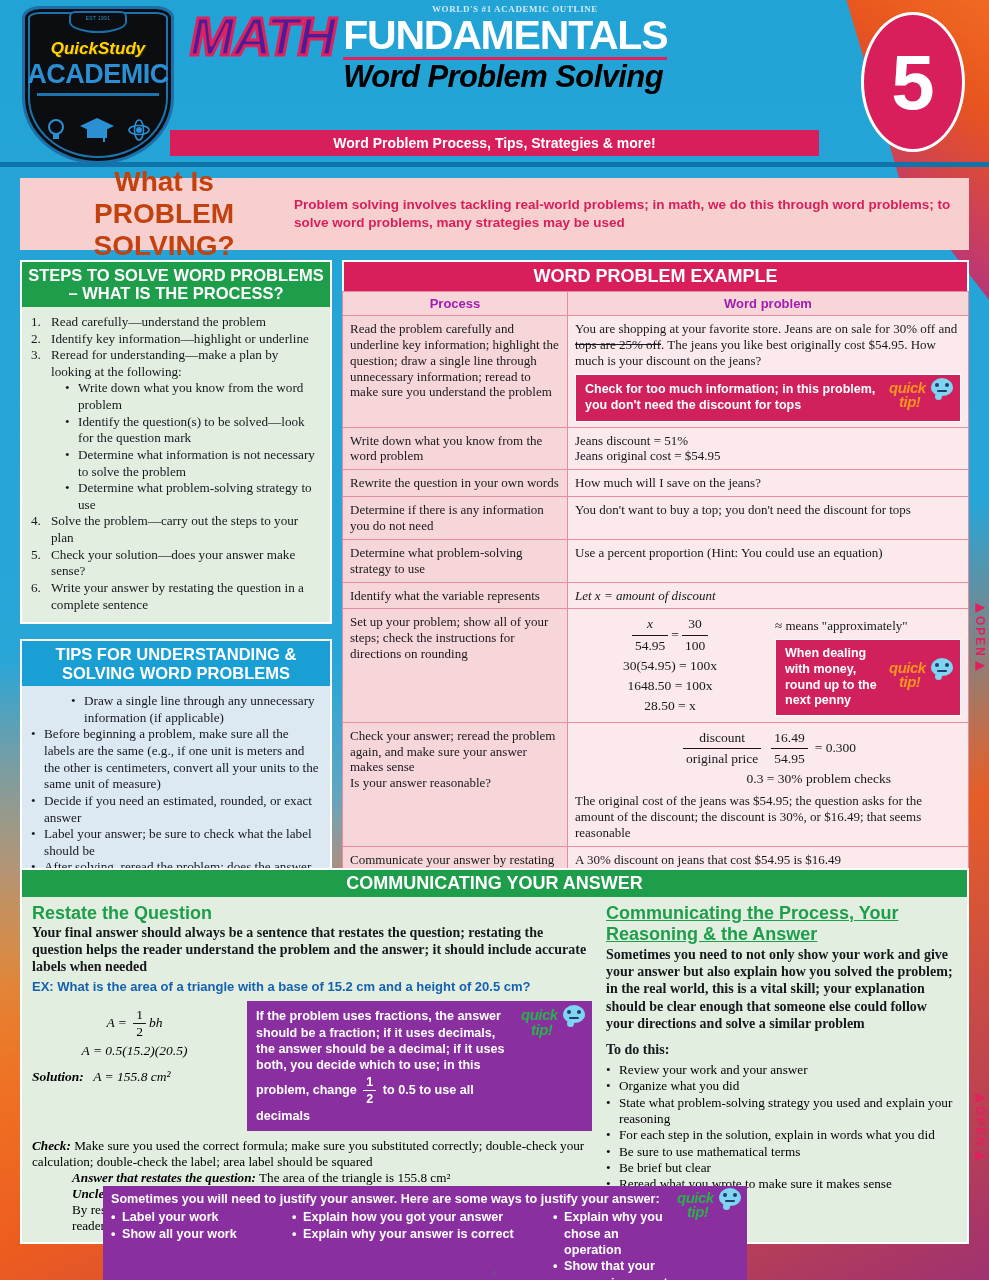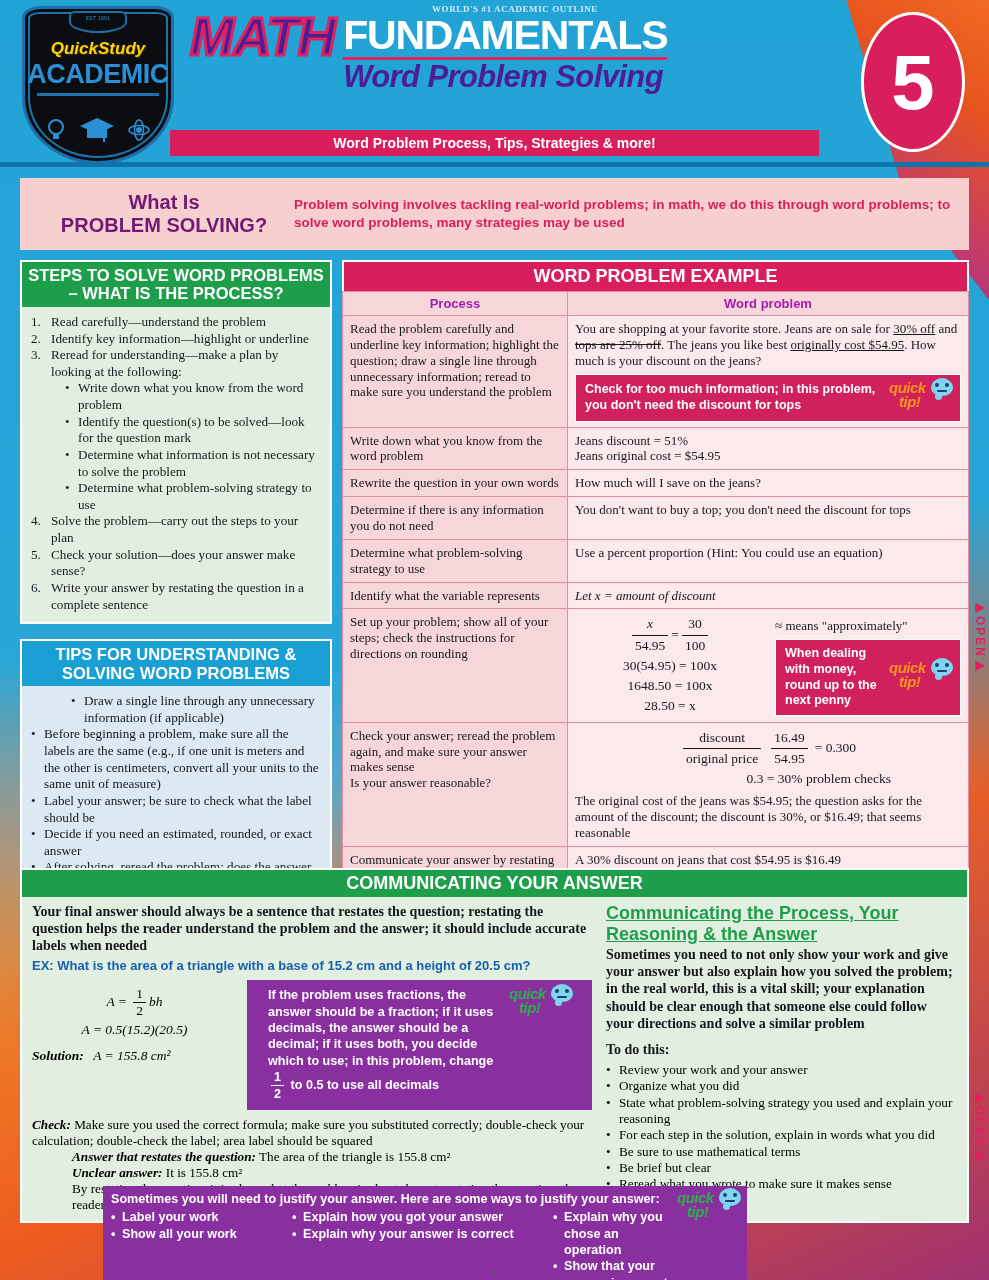--- a/index.html
+++ b/index.html
@@ -72,21 +72,21 @@
     text-align: right;
   }
   .rightttl { padding-top:4px; }
   .fund {
     font-family:"Liberation Sans", sans-serif; font-weight:bold;
     font-size:41px; line-height:.95; color:#fff; letter-spacing:-1.2px;
   }
   .ttl-rule { height:3px; background:#e0215e; margin:2px 0 1px; }
   .wps {
     font-family:"Liberation Sans", sans-serif; font-weight:bold; font-style:italic;
-    font-size:31px; line-height:1; color:#4c1d95; letter-spacing:-.6px;
+    font-size:31px; line-height:1; color:#000000; letter-spacing:-.6px;
   }
   .num-badge {
     position:absolute; right:24px; top:12px; width:104px; height:140px;
     border-radius:50%; background:#d81e5b; border:3px solid #fff;
     display:flex; align-items:center; justify-content:center;
     font-family:"Liberation Sans", sans-serif; font-weight:bold; font-size:78px; color:#fff;
   }
   .subbar {
     position:absolute; left:170px; right:170px; top:130px; height:26px;
     background:#d81e5b; display:flex; align-items:center; justify-content:center;
@@ -94,21 +94,21 @@
   }
   .headrule { position:absolute; left:0; right:0; top:162px; height:5px; background:#0f74ab; }
 
   
   .what {
     position:absolute; left:20px; top:178px; width:949px; height:72px;
     background:#f7cfce; display:flex; align-items:center; padding:0 14px;
   }
   .what-h {
     width:260px; font-family:"Liberation Sans", sans-serif; font-weight:bold;
-    font-size:20px; color:#701a75; line-height:1.15; text-align:center;
+    font-size:28px; color:#c2410c; line-height:1.15; text-align:center;
   }
   .what-b {
     flex:1; font-family:"Liberation Sans", sans-serif; font-weight:bold;
     font-size:13.5px; color:#d81e5b; line-height:1.35;
   }
 
   
   .col-left { position:absolute; left:20px; top:260px; width:312px; }
   .box { border:2px solid #fff; }
   .bh {
@@ -141,21 +141,21 @@
   table.wp { width:100%; border-collapse:collapse; background:#fbe9ec; }
   table.wp th {
     background:#f7d6d9; font-family:"Liberation Sans", sans-serif; font-weight:bold;
     font-size:13px; padding:4px; border:1px solid #e58ca0; color:#a21caf;
   }
   table.wp td {
     border:1px solid #e58ca0; padding:5px 7px; font-size:13px; line-height:1.22;
     vertical-align:top; color:#16181c;
   }
   table.wp td.proc { width:225px; background:#f7d6d9; }
-  .u { text-decoration:underline; }
+  .u { }
   .s { text-decoration:line-through; }
 
   
   .tip {
     background:#d0215c; color:#fff; font-family:"Liberation Sans", sans-serif;
     font-weight:bold; font-size:12.5px; line-height:1.25;
     padding:6px 9px; display:flex; align-items:center; gap:8px;
     border:1px solid #fff; margin-top:5px;
   }
   .tip .txt { flex:1; }
@@ -201,21 +201,21 @@
   .sec-h.u2 { text-decoration:underline; }
   .p { font-size:14px; line-height:1.22; color:#16181c;font-weight:bold; }
   .ex {
     font-family:"Liberation Sans", sans-serif; font-weight:bold; font-size:13px;
     color:#1560b0; margin-top:4px;
   }
   .formula-row { display:flex; gap:10px; margin-top:7px; align-items:flex-start; }
   .formula { width:205px; font-size:13.5px; padding-top:6px; }
   .ptip {
     flex:1; background:#8a2fa0; color:#fff; font-family:"Liberation Sans", sans-serif;
-    font-weight:bold; font-size:12.6px; line-height:1.3; padding:7px 21px;
+    font-weight:bold; font-size:12.6px; line-height:1.3; padding:7px 9px;
     display:flex; gap:6px; align-items:flex-start;
   }
   .check { font-size:13.2px; line-height:1.22; margin-top:7px; }
   .check .ind { margin-left:40px; }
   ul.rlist { list-style:none; margin-top:4px; }
   ul.rlist li { position:relative; padding-left:13px; font-size:13.2px; line-height:1.24; }
   ul.rlist li:before { content:"•"; position:absolute; left:0; }
 
   .jbox {
     position:absolute; left:103px; top:1186px; width:644px;
@@ -327,22 +327,22 @@
 
     <div class="box" style="margin-top:15px;">
       <div class="bh blue">
         <div>TIPS FOR UNDERSTANDING &amp;</div>
         <div>SOLVING WORD PROBLEMS</div>
       </div>
       <div class="bbody blue">
         <ul class="tips">
           <li class="ind">Draw a single line through any unnecessary information (if applicable)</li>
           <li>Before beginning a problem, make sure all the labels are the same (e.g., if one unit is meters and the other is centimeters, convert all your units to the same unit of measure)</li>
+          <li>Decide if you need an estimated, rounded, or exact answer</li>
           <li>Label your answer; be sure to check what the label should be</li>
-          <li>Decide if you need an estimated, rounded, or exact answer</li>
           <li>After solving, reread the problem; does the answer make sense and match what was asked? Try substituting the answer in the question</li>
         </ul>
       </div>
     </div>
   </div>
 
   <div class="col-right">
     <div class="tbl-h">WORD PROBLEM EXAMPLE</div>
     <table class="wp">
       <tbody>
@@ -471,20 +471,21 @@
       </tr>
     </tbody>
       </table>
   </div>
 
   <div class="comm">
     <div class="comm-h">COMMUNICATING YOUR ANSWER</div>
     <div class="comm-body">
 
       <div class="cc-left">
+        <div class="sec-h">Restate the Question</div>
         <div class="p">Your final answer should always be a sentence that restates the question; restating the question helps the reader understand the problem and the answer; it should include accurate labels when needed</div>
         <div class="ex">EX: What is the area of a triangle with a base of 15.2 cm and a height of 20.5 cm?</div>
 
         <div class="formula-row">
           <div class="formula">
             <div style="text-align:center;">
               <span class="mi">A = </span><span class="frac"><span class="top">1</span><span class="bot">2</span></span><span class="mi">bh</span>
             </div>
             <div style="text-align:center;margin-top:3px;"><span class="mi">A = 0.5(15.2)(20.5)</span></div>
             <div style="margin-top:10px;">

